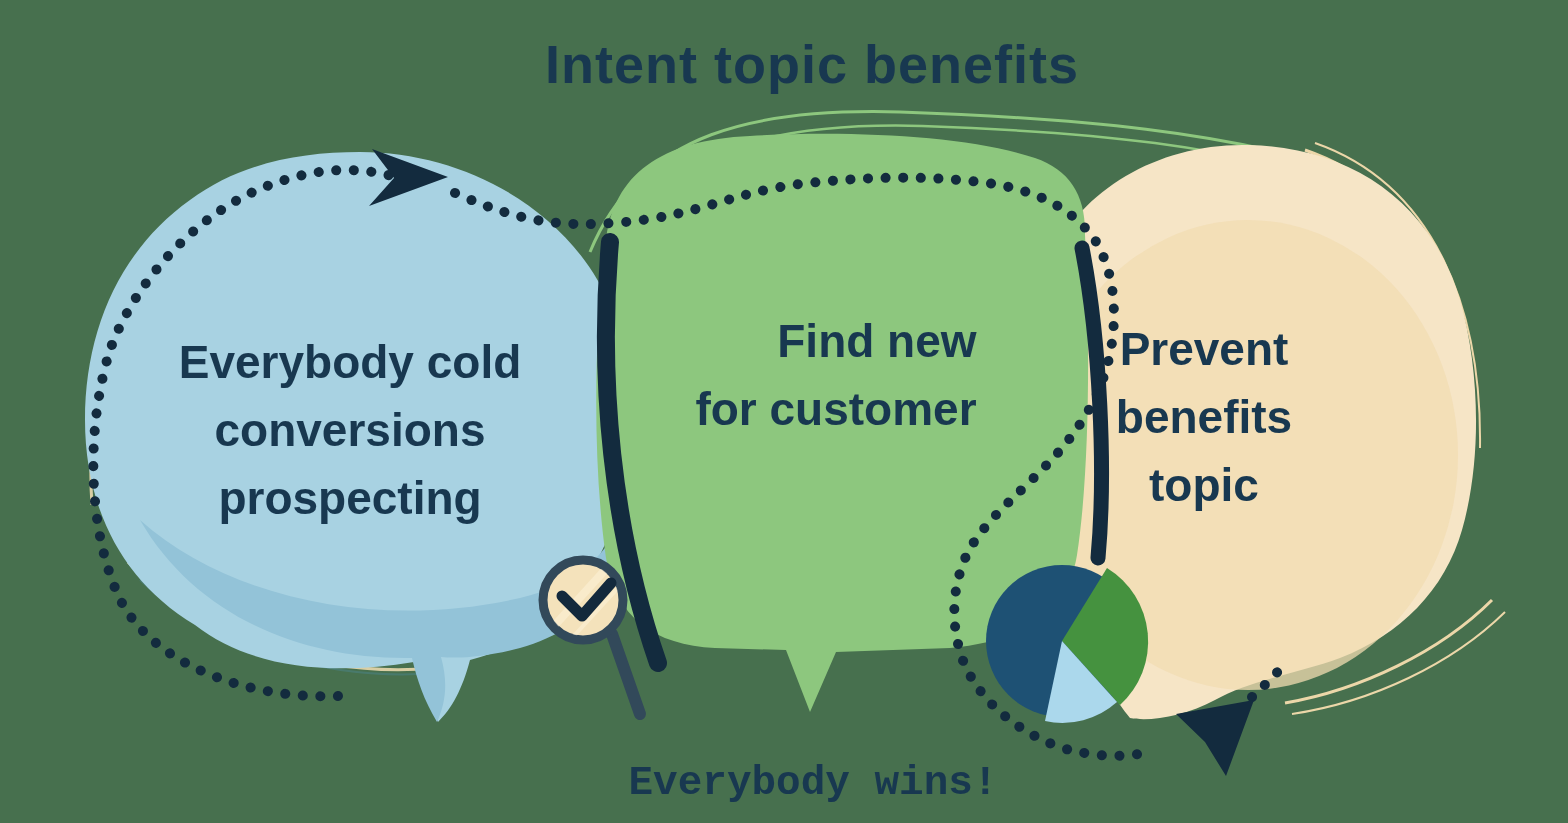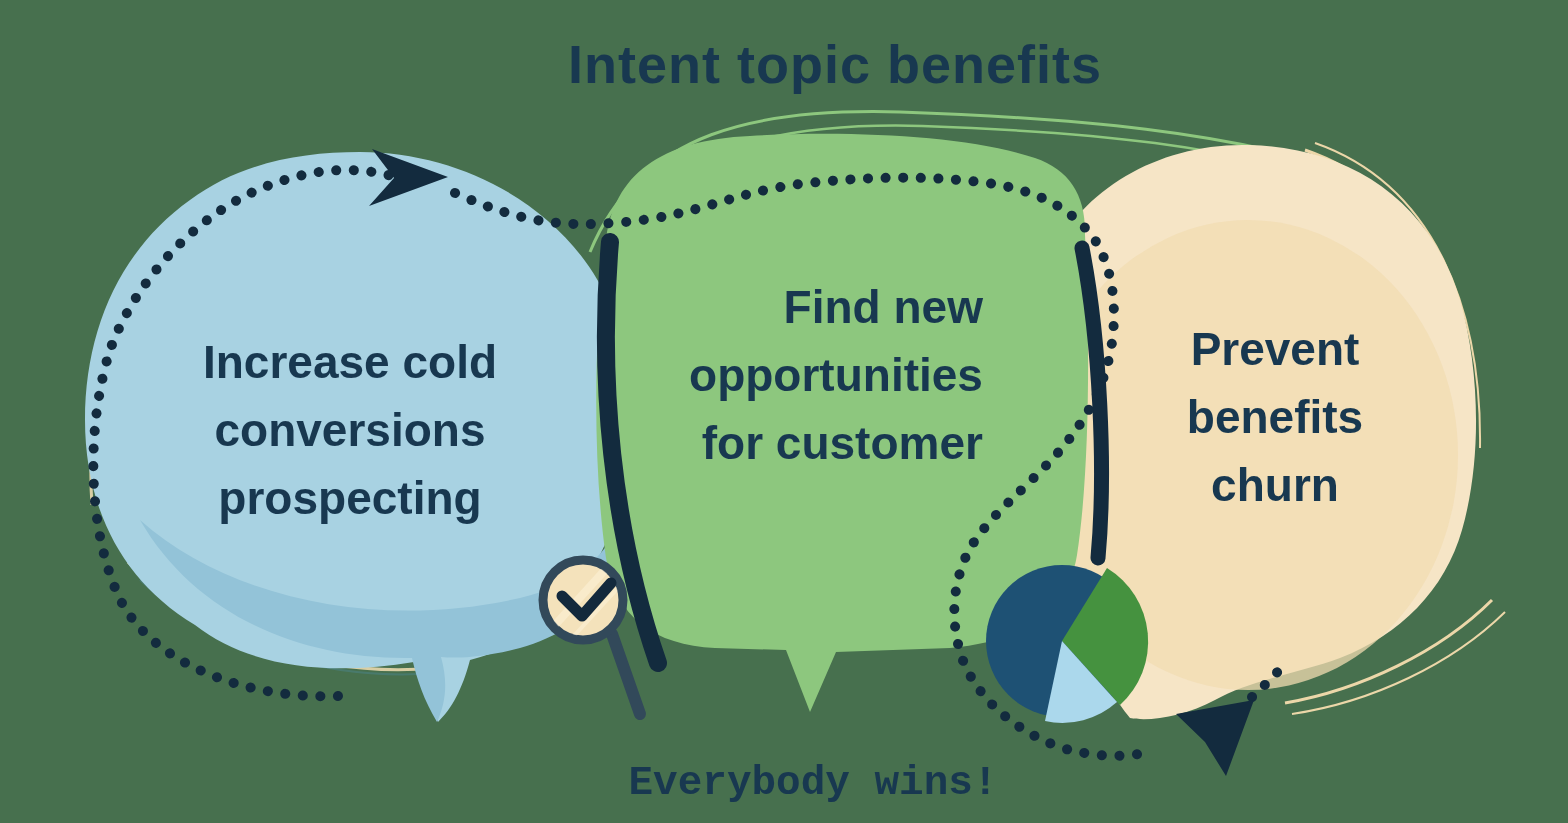--- a/index.html
+++ b/index.html
@@ -5,21 +5,21 @@
   html,body{margin:0;padding:0;background:#47704e;}
   .stage{
     position:relative;width:1568px;height:823px;background:#47704e;
     overflow:hidden;font-family:"Liberation Sans","DejaVu Sans",sans-serif;
   }
   .stage svg{position:absolute;left:0;top:0;}
   .txt{
     position:absolute;transform:translate(-50%,-50%);
     text-align:center;color:#183850;font-weight:bold;white-space:nowrap;
   }
-  .title{font-size:54px;letter-spacing:1px;margin-left:23px;}
+  .title{font-size:54px;letter-spacing:1px;}
   .bubble-text{font-size:46px;line-height:68px;}
   .footer{font-size:41px;}
 </style>
 </head>
 <body>
 
 <div class="stage">
 
   <svg width="1568" height="823" viewBox="0 0 1568 823">
 
@@ -99,32 +99,31 @@
         <line x1="555" y1="625" x2="605" y2="570" stroke="#fdf3d9" stroke-width="8" opacity="0.55"></line>
         <line x1="572" y1="638" x2="618" y2="588" stroke="#fdf3d9" stroke-width="4" opacity="0.55"></line>
       </g>
       <polyline points="562,596 582,616 611,583" fill="none" stroke="#13293c" stroke-width="11" stroke-linecap="round" stroke-linejoin="round"></polyline>
     </g>
   </svg>
 
   <div class="txt title" style="left:812px;top:64px;">Intent topic benefits</div>
 
   <div class="txt bubble-text" style="left:350px;top:430px;">
-    <div>Increase cold</div>
+    <div>Everybody cold</div>
     <div>conversions</div>
     <div>prospecting</div>
   </div>
 
   <div class="txt bubble-text" style="left:836px;top:375px;text-align:right;">
     <div>Find new</div>
-    <div>opportunities</div>
     <div>for customer</div>
   </div>
 
-  <div class="txt bubble-text" style="left:1275px;top:417px;">
+  <div class="txt bubble-text" style="left:1204px;top:417px;">
     <div>Prevent</div>
     <div>benefits</div>
-    <div>churn</div>
+    <div>topic</div>
   </div>
 
   <div class="txt footer" style="left:813px;top:783px;font-family:Liberation Mono, monospace;">Everybody wins!</div>
 
 </div>
 
 </body></html>

